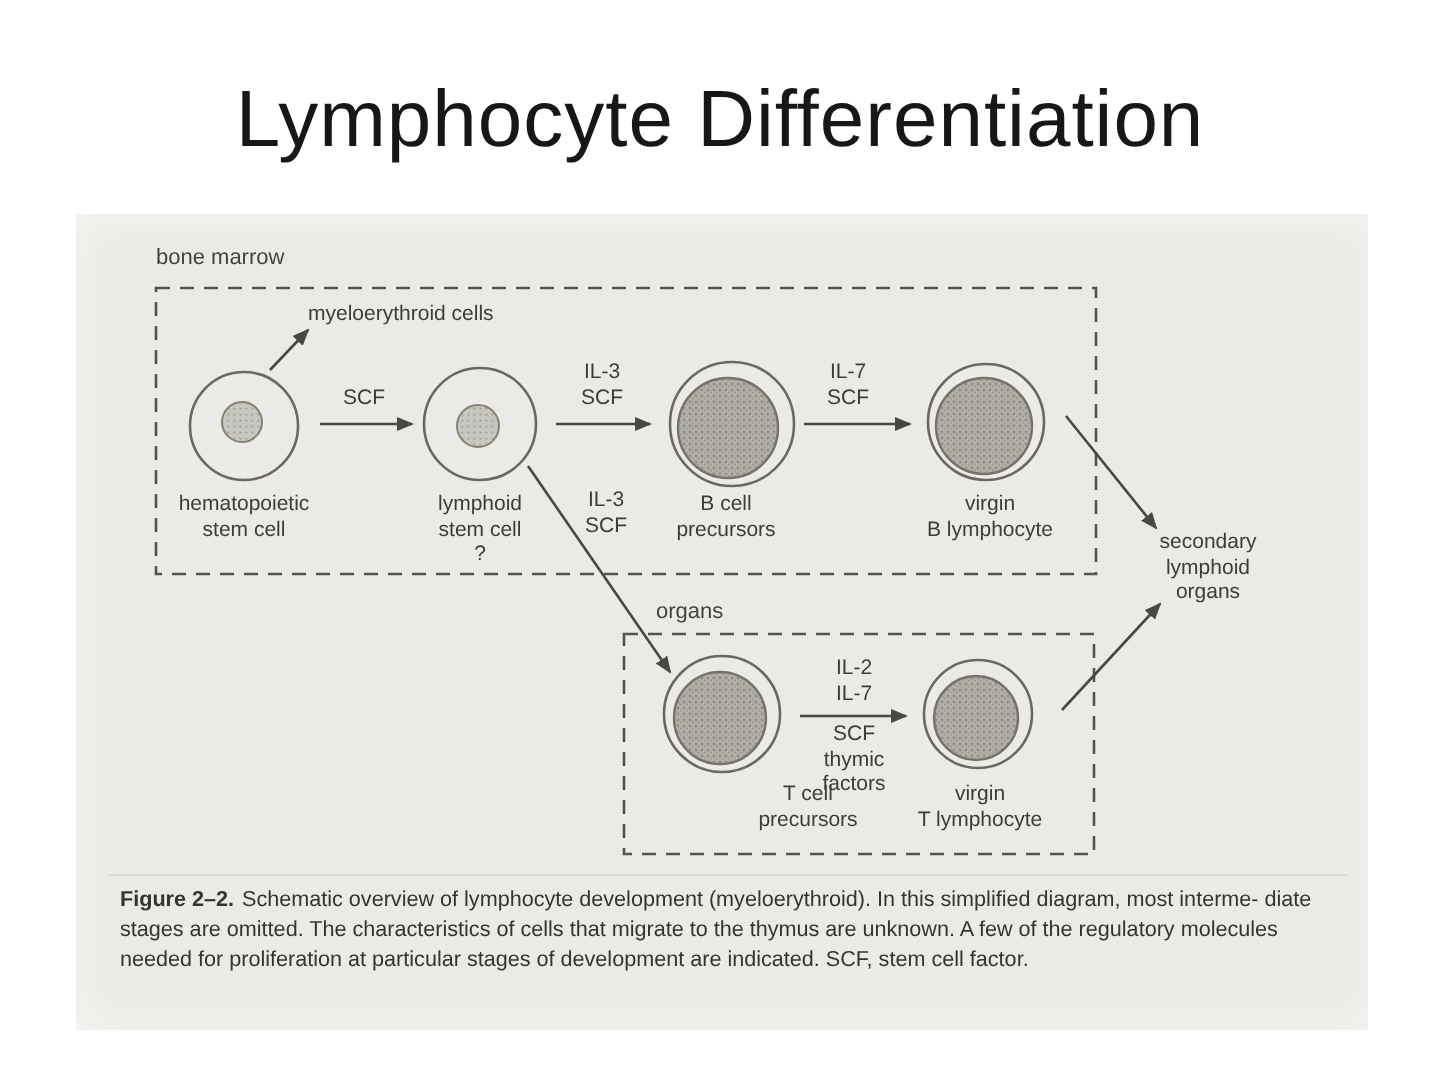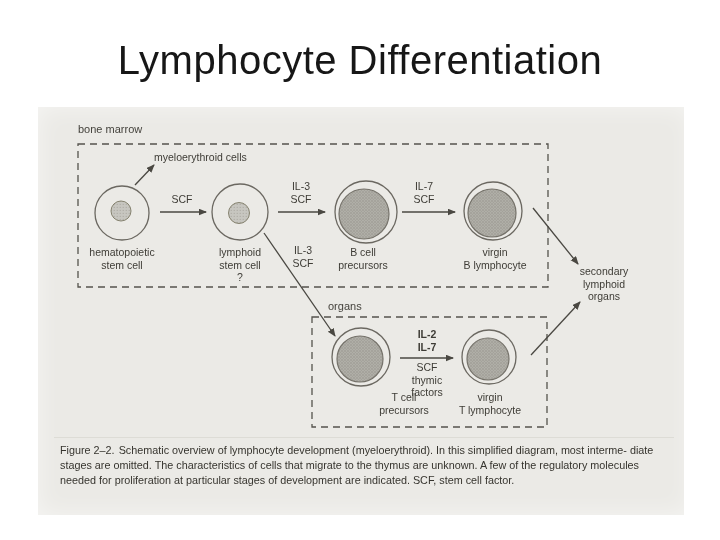--- a/index.html
+++ b/index.html
@@ -66,21 +66,21 @@
   .caption {
     position: absolute;
     left: 22px;
     top: 336px;
     width: 612px;
     font-size: 10.8px;
     line-height: 15px;
     color: #36342e;
     text-align: left;
   }
-  .caption .bold { font-weight: 400; margin-right: 4px; }
+  .caption .bold { font-weight: 700; margin-right: 4px; }
 </style>
 </head>
 <body>
 
 <div class="slide">
 
   <h1 class="title">Lymphocyte Differentiation</h1>
 
   <div class="figure">
 
@@ -153,21 +153,21 @@
 stem cell</div>
     <div class="lbl" style="left:202px; top:139px;">lymphoid
 stem cell
 ?</div>
     <div class="lbl" style="left:325px; top:139px;">B cell
 precursors</div>
     <div class="lbl" style="left:457px; top:139px;">virgin
 B lymphocyte</div>
 
     <div class="lbl left region" style="left:290px; top:193px;">organs</div>
-    <div class="lbl" style="left:389px; top:221px;font-weight:bold;">IL-2
+    <div class="lbl" style="left:389px; top:221px;">IL-2
 IL-7</div>
     <div class="lbl" style="left:389px; top:254px;">SCF
 thymic
 factors</div>
     <div class="lbl" style="left:318px; top:284px;margin-left:48px;">T cell
 precursors</div>
     <div class="lbl" style="left:452px; top:284px;">virgin
 T lymphocyte</div>
 
     <div class="lbl" style="left:566px; top:158px;">secondary

